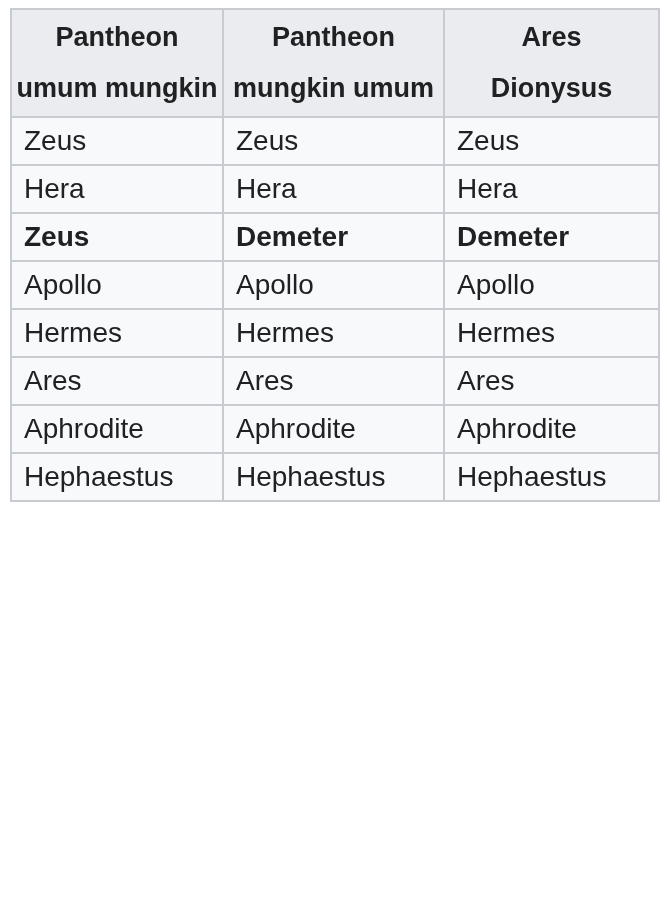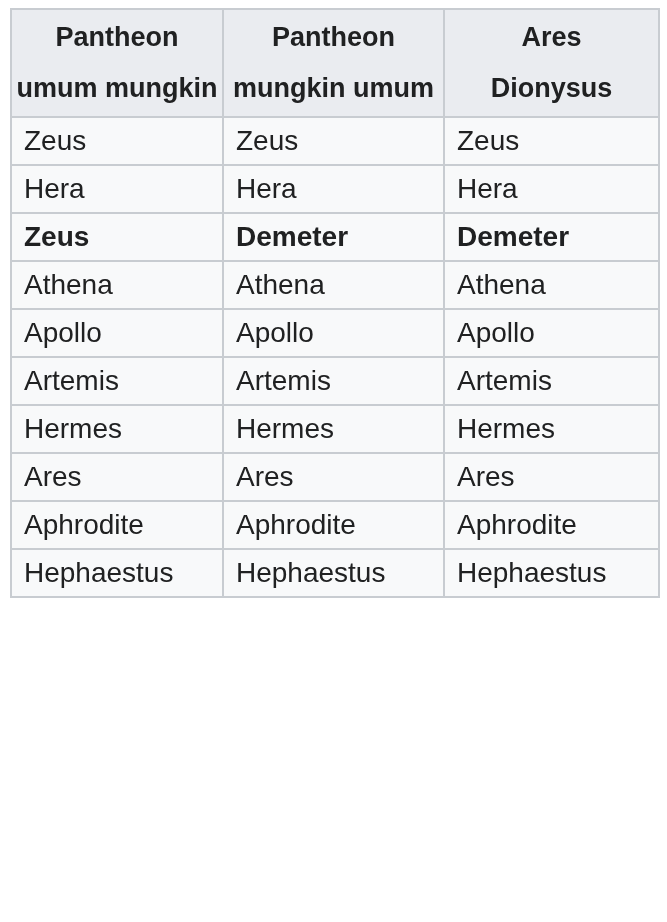--- a/index.html
+++ b/index.html
@@ -90,33 +90,23 @@
       <td>Hera</td>
       <td>Hera</td>
       <td>Hera</td>
     </tr>
     <tr class="bold">
       <td>Zeus</td>
       <td>Demeter</td>
       <td>Demeter</td>
     </tr>
     <tr>
-      <td>Athena</td>
-      <td>Athena</td>
-      <td>Athena</td>
-    </tr>
-    <tr>
       <td>Apollo</td>
       <td>Apollo</td>
       <td>Apollo</td>
-    </tr>
-    <tr>
-      <td>Artemis</td>
-      <td>Artemis</td>
-      <td>Artemis</td>
     </tr>
     <tr>
       <td>Hermes</td>
       <td>Hermes</td>
       <td>Hermes</td>
     </tr>
     <tr>
       <td>Ares</td>
       <td>Ares</td>
       <td>Ares</td>

